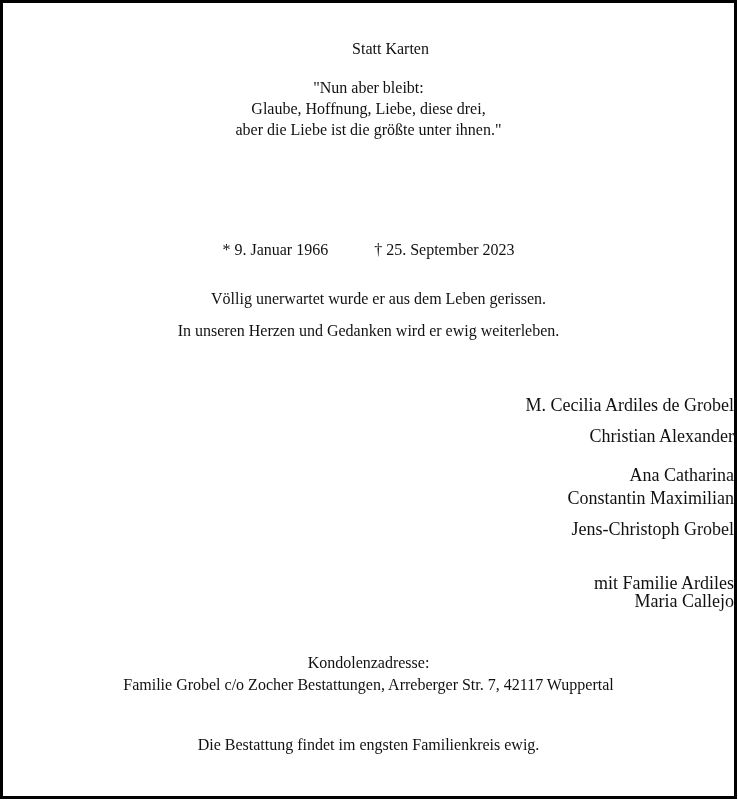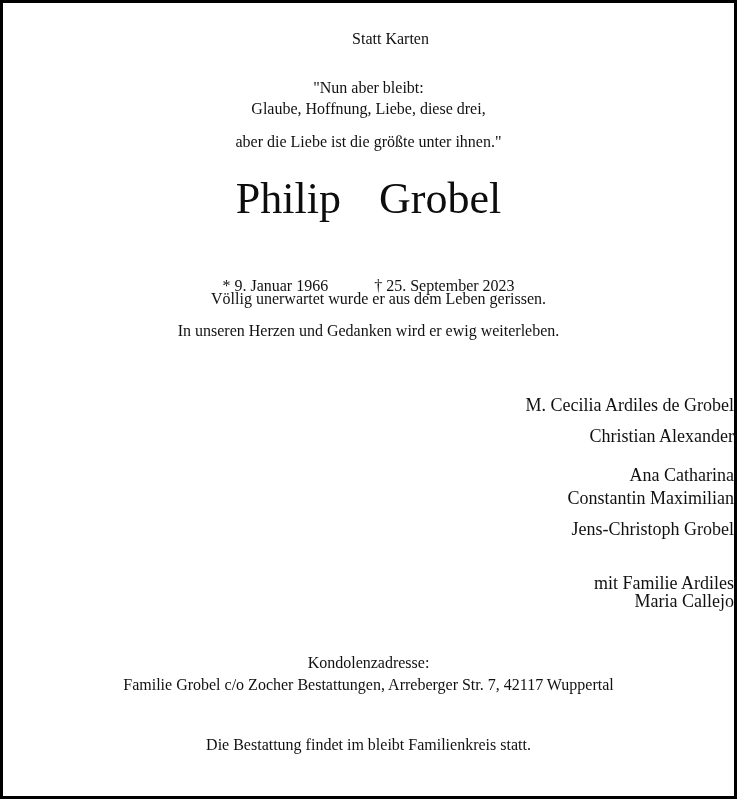--- a/index.html
+++ b/index.html
@@ -36,53 +36,51 @@
     .t18 { font-size: 18px; line-height: 22px; text-align: right; }
     .name {
       font-size: 44px;
       line-height: 50px;
       word-spacing: 8px;
       color: #0d0d0d;
     }
     .dates {
       font-size: 16px;
       line-height: 21px;
-      margin-top: 36px;
     }
     .dates .gap {
       display: inline-block;
       width: 46px;
     }
   </style>
 </head>
 <body>
 
 <div class="frame">
 
-  <div class="line t16" style="top:25px;padding-left:44px;">Statt Karten</div>
+  <div class="line t16" style="top:35px;padding-left:44px;">Statt Karten</div>
 
   <div class="line t16" style="top:74px;">"Nun aber bleibt:</div>
   <div class="line t16" style="top:95px;">Glaube, Hoffnung, Liebe, diese drei,</div>
-  <div class="line t16" style="top:128px;">aber die Liebe ist die größte unter ihnen."</div>
+  <div class="line t16" style="top:116px;">aber die Liebe ist die größte unter ihnen."</div>
 
-  <div class="line name" style="top:171px; white-space:pre;">Philip  Grobel</div>
 
   <div class="line dates" style="top:236px;">
     <span>* 9. Januar 1966</span><span class="gap"></span><span>† 25. September 2023</span>
   </div>
 
   <div class="line t16" style="top:285px;margin-left:20px;">Völlig unerwartet wurde er aus dem Leben gerissen.</div>
   <div class="line t16" style="top:317px;">In unseren Herzen und Gedanken wird er ewig weiterleben.</div>
 
   <div class="line t18" style="top:391px;">M. Cecilia Ardiles de Grobel</div>
   <div class="line t18" style="top:422px;">Christian Alexander</div>
   <div class="line t18" style="top:453px;margin-top:8px;">Ana Catharina</div>
   <div class="line t18" style="top:484px;">Constantin Maximilian</div>
   <div class="line t18" style="top:515px;">Jens-Christoph Grobel</div>
   <div class="line t18" style="top:547px;margin-top:40px;">Maria Callejo</div>
   <div class="line t18" style="top:569px;">mit Familie Ardiles</div>
 
   <div class="line t16" style="top:649px;">Kondolenzadresse:</div>
   <div class="line t16" style="top:671px;">Familie Grobel c/o Zocher Bestattungen, Arreberger Str. 7, 42117 Wuppertal</div>
 
-  <div class="line t16" style="top:731px;">Die Bestattung findet im bleibt Familienkreis statt.</div>
+  <div class="line t16" style="top:731px;">Die Bestattung findet im engsten Familienkreis ewig.</div>
 
 </div>
 
 </body></html>

